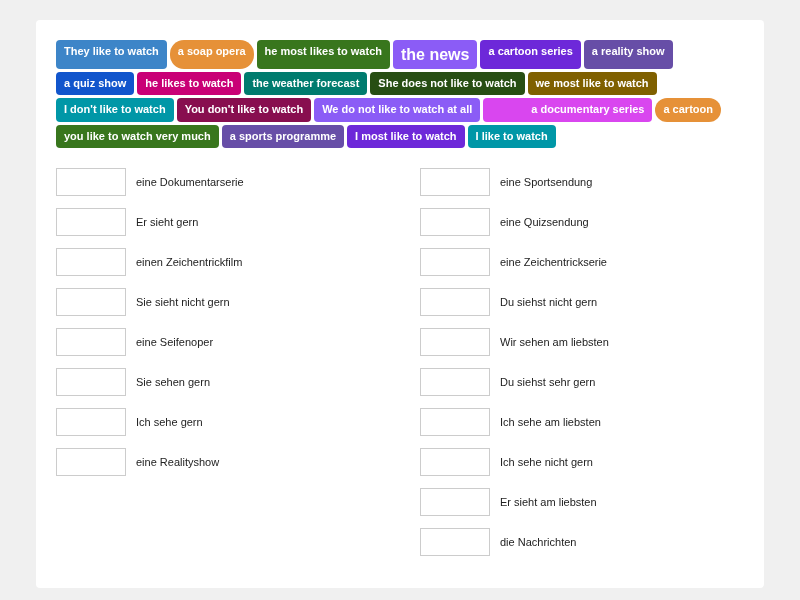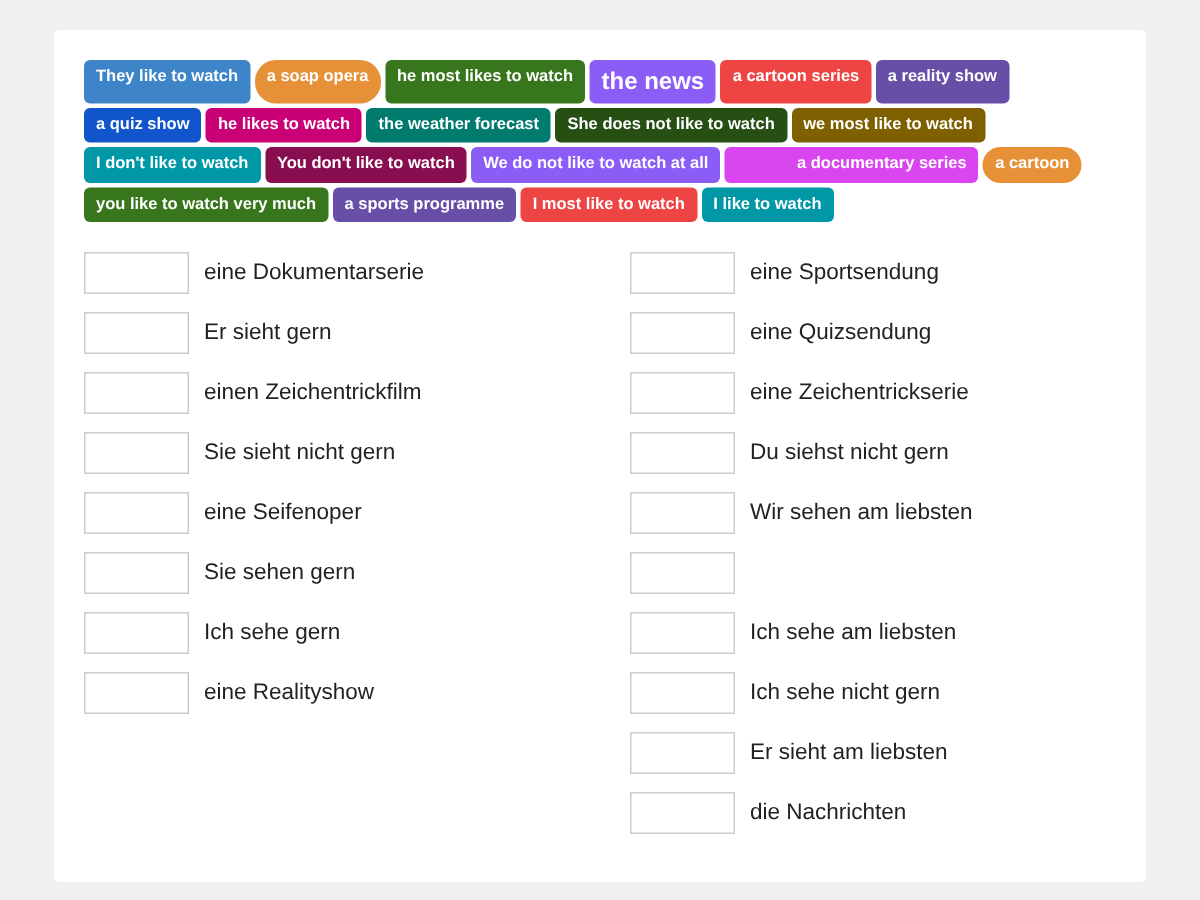--- a/index.html
+++ b/index.html
@@ -32,21 +32,21 @@
       padding: 5px 8px;
       border-radius: 4px;
       text-align: center;
       cursor: pointer;
       line-height: 1.2;
     }
     .chip-blue { background-color: #3d85c8; }
     .chip-orange { background-color: #e69138; border-radius: 14px; }
     .chip-teal { background-color: #38761d; }
     .chip-green-dark { background-color: #8b5cf6; }
-    .chip-red { background-color: #ef4444; }
+    .chip-red { background-color: #6d28d9; }
     .chip-purple { background-color: #674ea7; }
     .chip-green { background-color: #38761d; }
     .chip-blue2 { background-color: #1155cc; }
     .chip-pink { background-color: #c90076; }
     .chip-teal2 { background-color: #007b6e; text-align: center; }
     .chip-dark-green { background-color: #274e13; }
     .chip-brown { background-color: #7f6000; }
     .chip-cyan { background-color: #0097a7; }
     .chip-magenta { background-color: #880e4f; }
     .chip-olive { background-color: #8b5cf6; }
@@ -69,21 +69,21 @@
       gap: 10px;
     }
     .answer-box {
       width: 70px;
       height: 28px;
       border: 1px solid #ccc;
       background: white;
       flex-shrink: 0;
     }
     .match-text {
-      font-size: 15px;
+      font-size: 11px;
       color: #222;
     }
   </style>
 </head>
 <body>
 
 <div class="container">
   <div class="word-bank">
   <div class="chip chip-blue">They like
 to watch</div>
@@ -173,20 +173,21 @@
         <div class="match-row">
           <input type="text" class="answer-box" style="">
           <span class="match-text">Du siehst nicht gern</span>
         </div>
         <div class="match-row">
           <input type="text" class="answer-box" style="">
           <span class="match-text">Wir sehen am liebsten</span>
         </div>
         <div class="match-row">
           <input type="text" class="answer-box" style="">
+          <span class="match-text">Du siehst sehr gern</span>
         </div>
         <div class="match-row">
           <input type="text" class="answer-box" style="">
           <span class="match-text">Ich sehe am liebsten</span>
         </div>
         <div class="match-row">
           <input type="text" class="answer-box" style="">
           <span class="match-text">Ich sehe nicht gern</span>
         </div>
         <div class="match-row">

